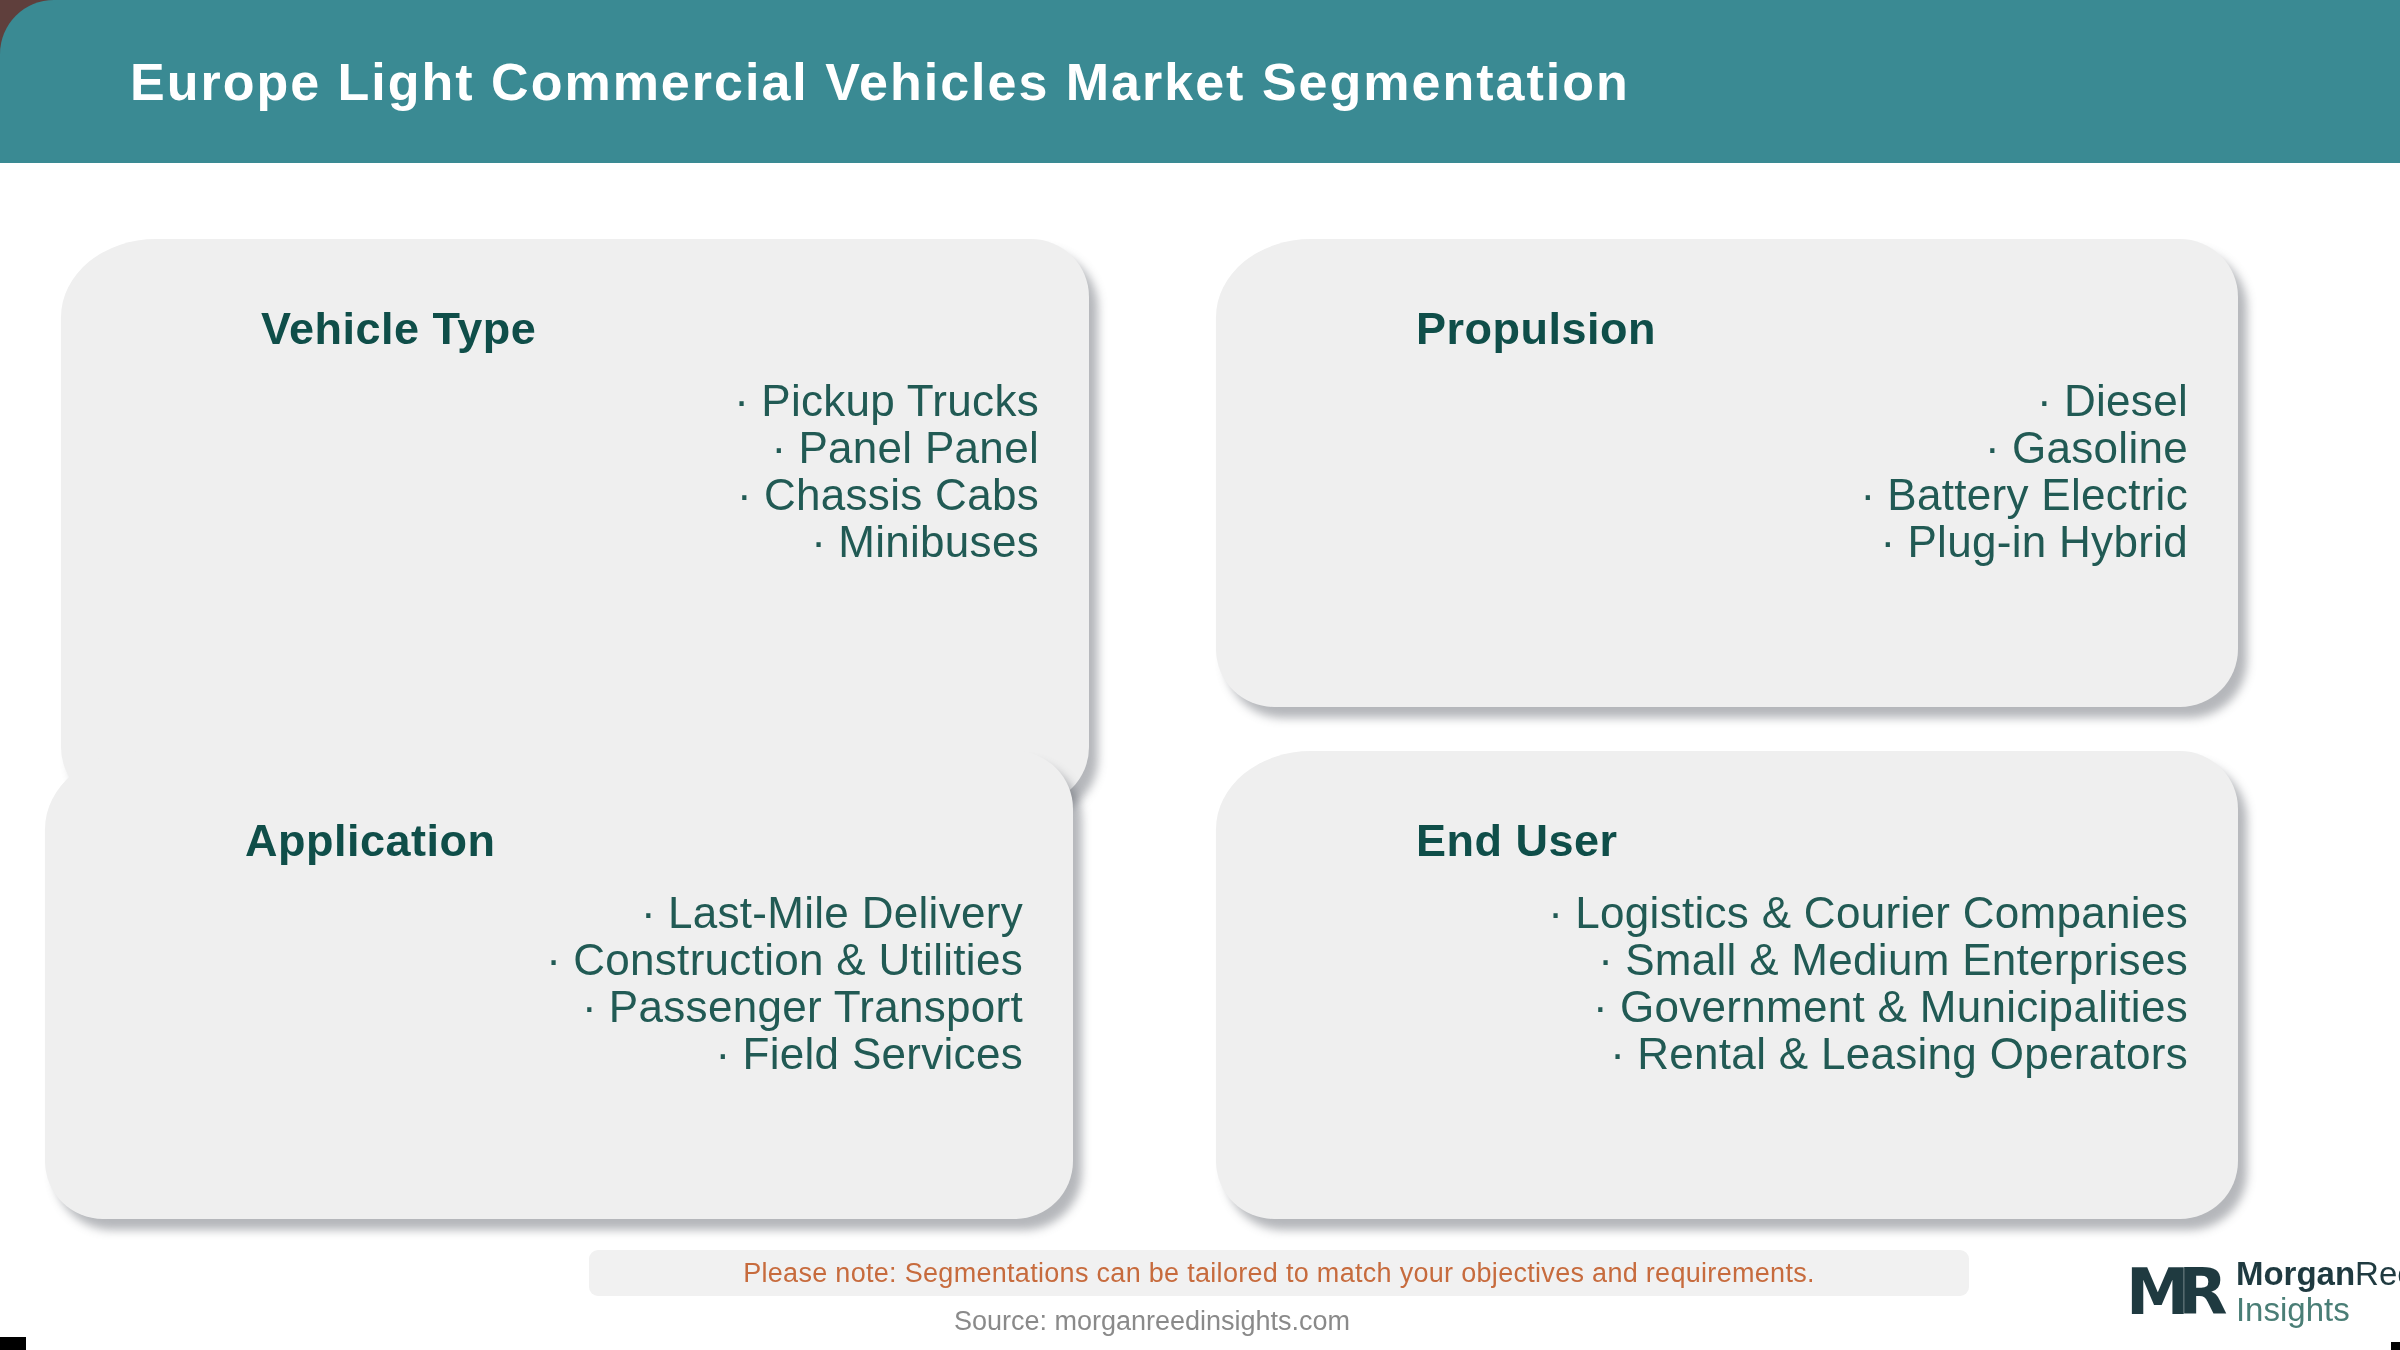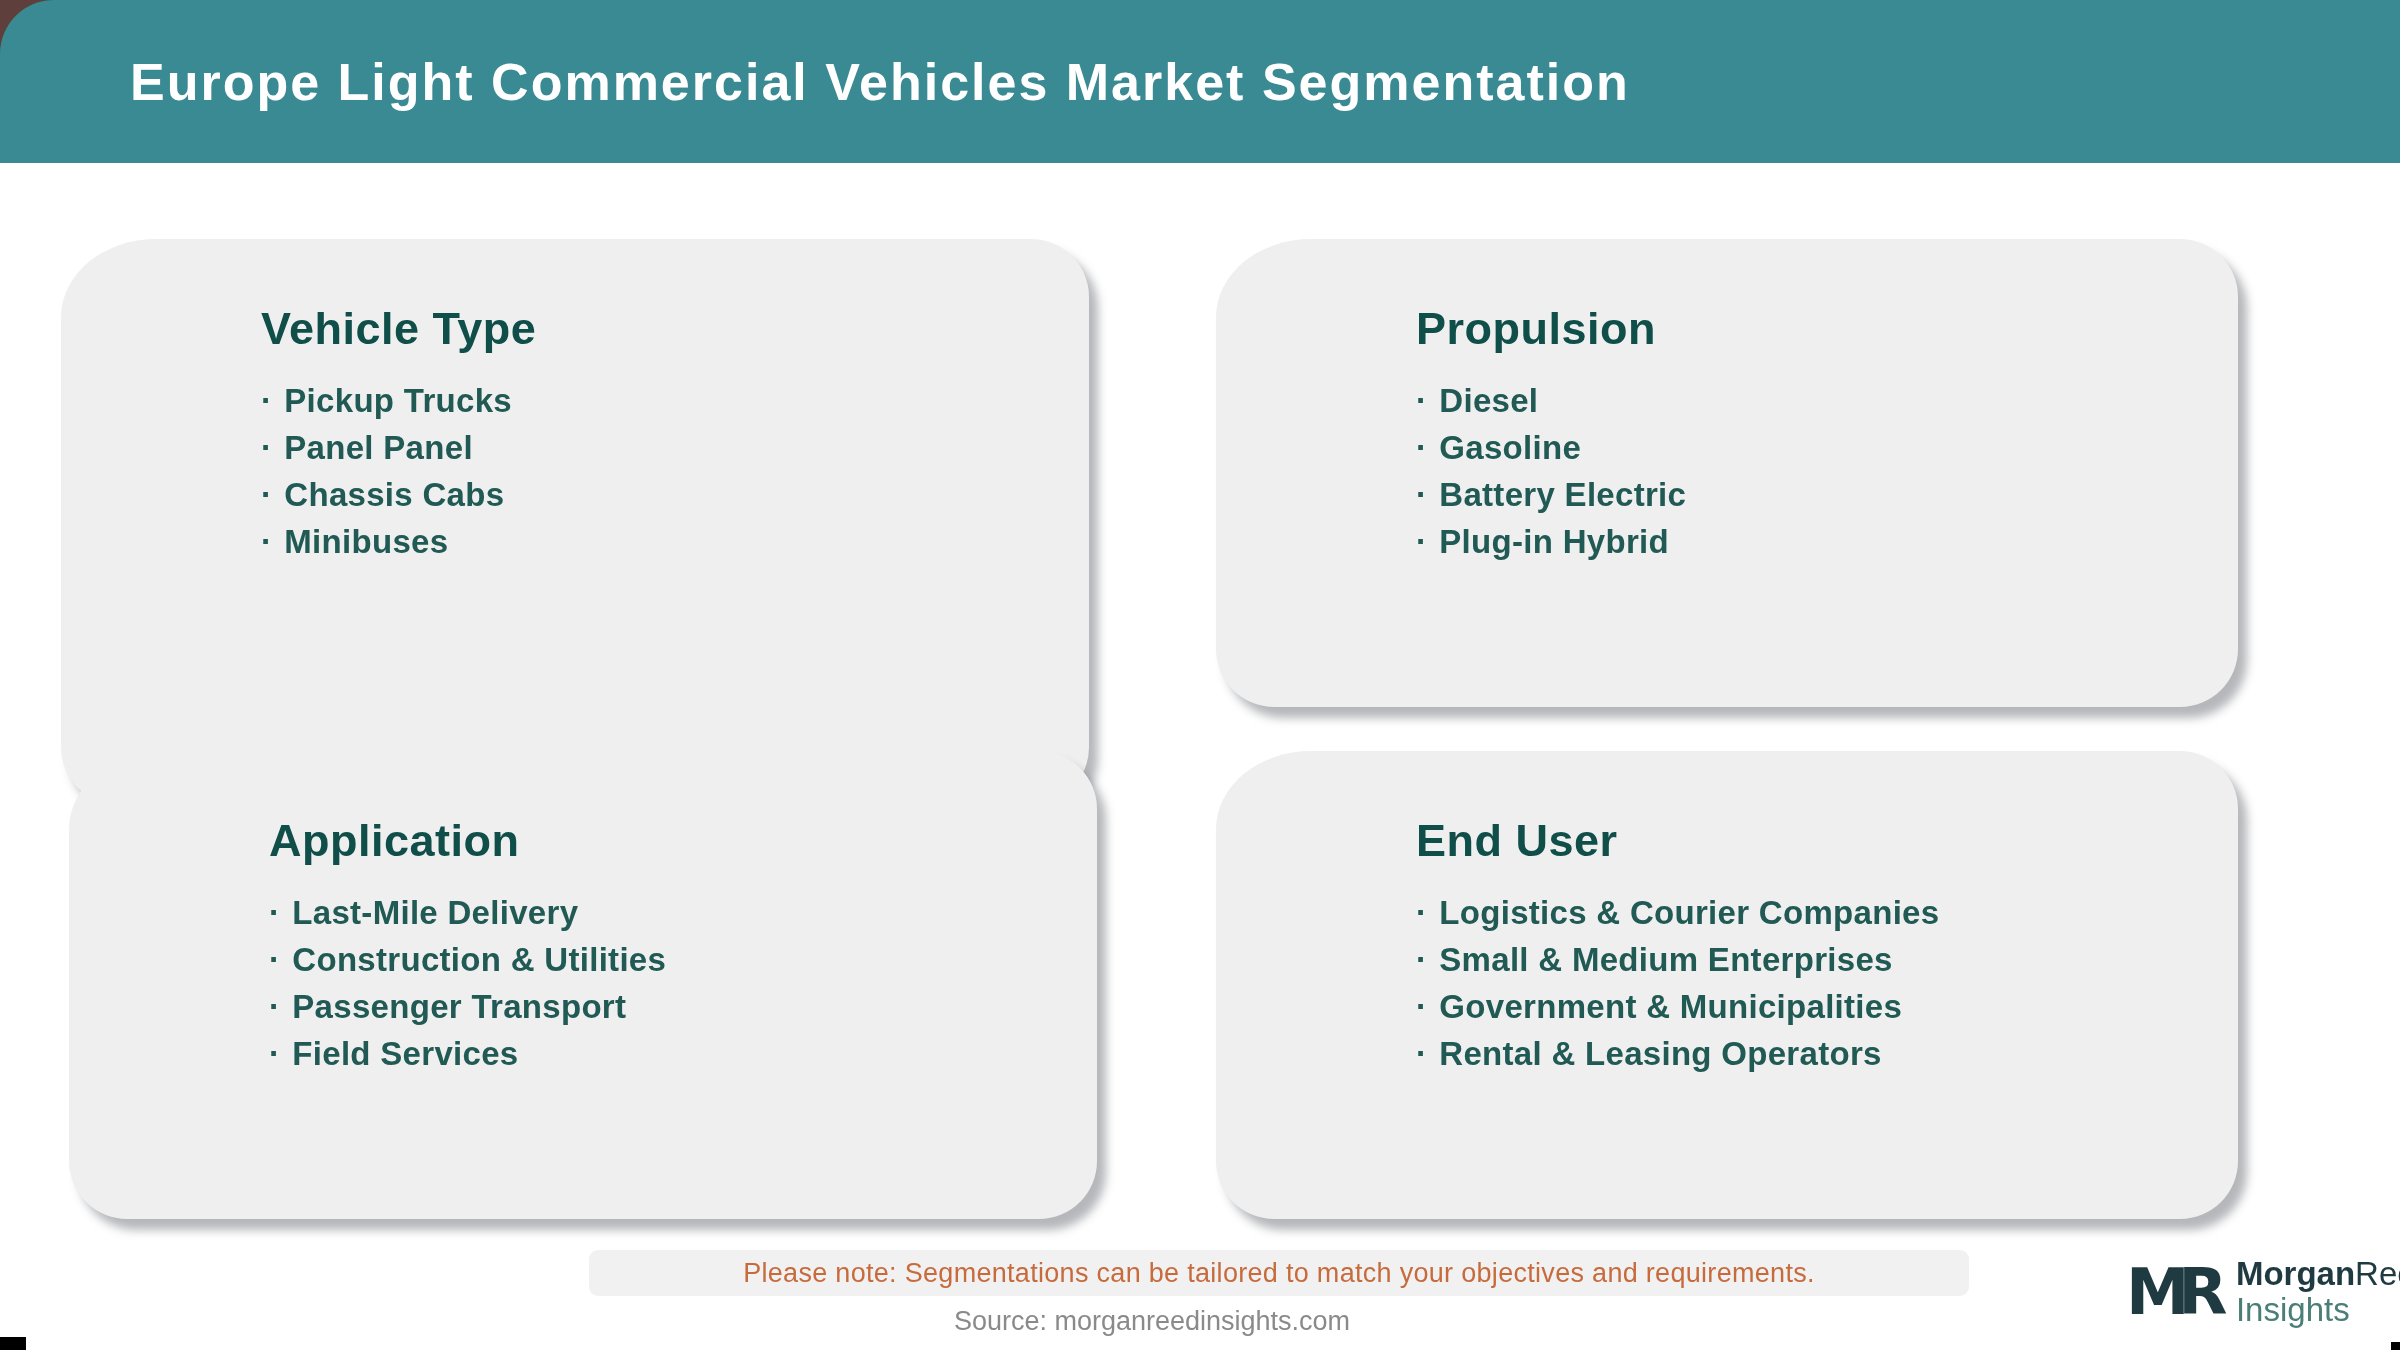--- a/index.html
+++ b/index.html
@@ -38,30 +38,30 @@
   }
   .card{
     position:absolute;background:var(--card_bg);
     border-radius:95px 58px 58px 58px / 78px 58px 58px 58px;
     box-shadow:9px 11px 10px rgba(90,95,105,0.45);
     padding:64px 50px 0 200px;
     z-index:1;
   }
   .card-1{left:61px;top:239px;width:1028px;height:566px;}
   .card-2{left:1216px;top:239px;width:1022px;height:468px;}
-  .card-3{left:69px;top:751px;width:1028px;height:468px;}
+  .card-3{left:45px;top:751px;width:1028px;height:468px;}
   .card-4{left:1216px;top:751px;width:1022px;height:468px;}
   .card h2{
     margin:0 0 22px 0;font-size:45px;font-weight:700;
     color:var(--heading_text);letter-spacing:0.5px;
   }
   .card ul{margin:0;padding:0;list-style:none;}
   .card li{
-    font-size:33px;line-height:47px;color:var(--item_text);
-    letter-spacing:0.3px;font-weight:700;
+    font-size:44px;line-height:47px;color:var(--item_text);
+    letter-spacing:0.3px;font-weight:400;text-align:right;
   }
   .card li::before{content:"·";margin-right:12px;}
   .note-banner{
     position:absolute;left:589px;top:1250px;width:1380px;height:46px;
     background:var(--note_bg);border-radius:9px;
     display:flex;align-items:center;justify-content:center;
     z-index:1;
   }
   .note-banner span{
     color:var(--note_text);font-size:27px;letter-spacing:0.3px;white-space:nowrap;

